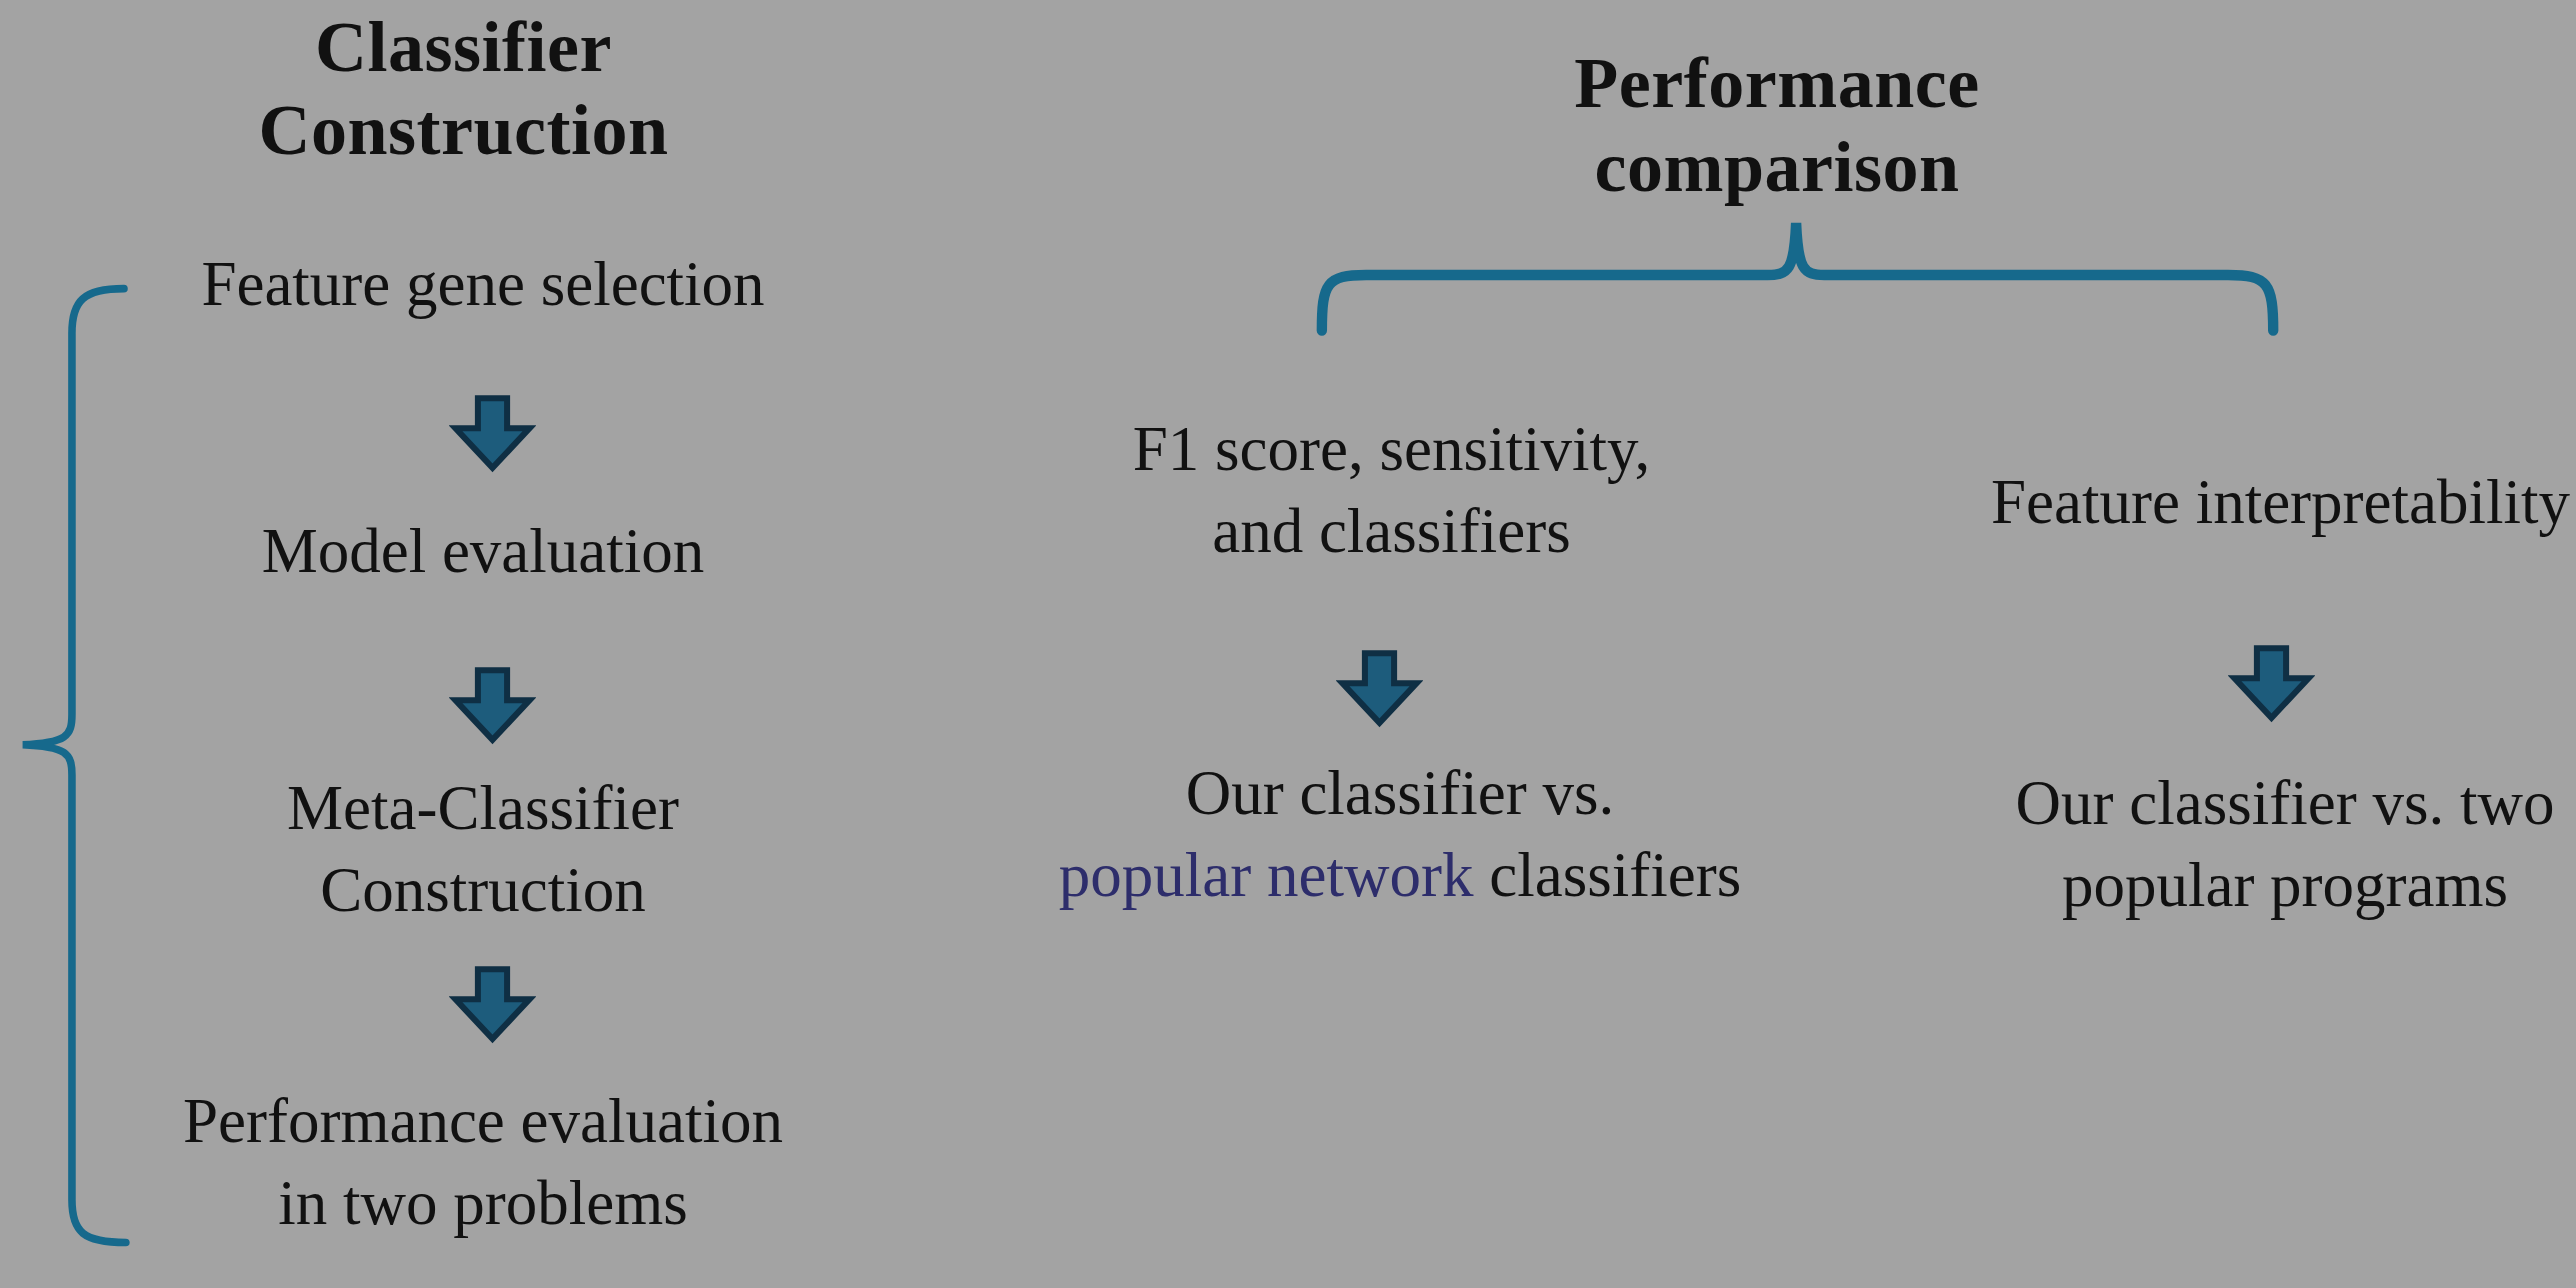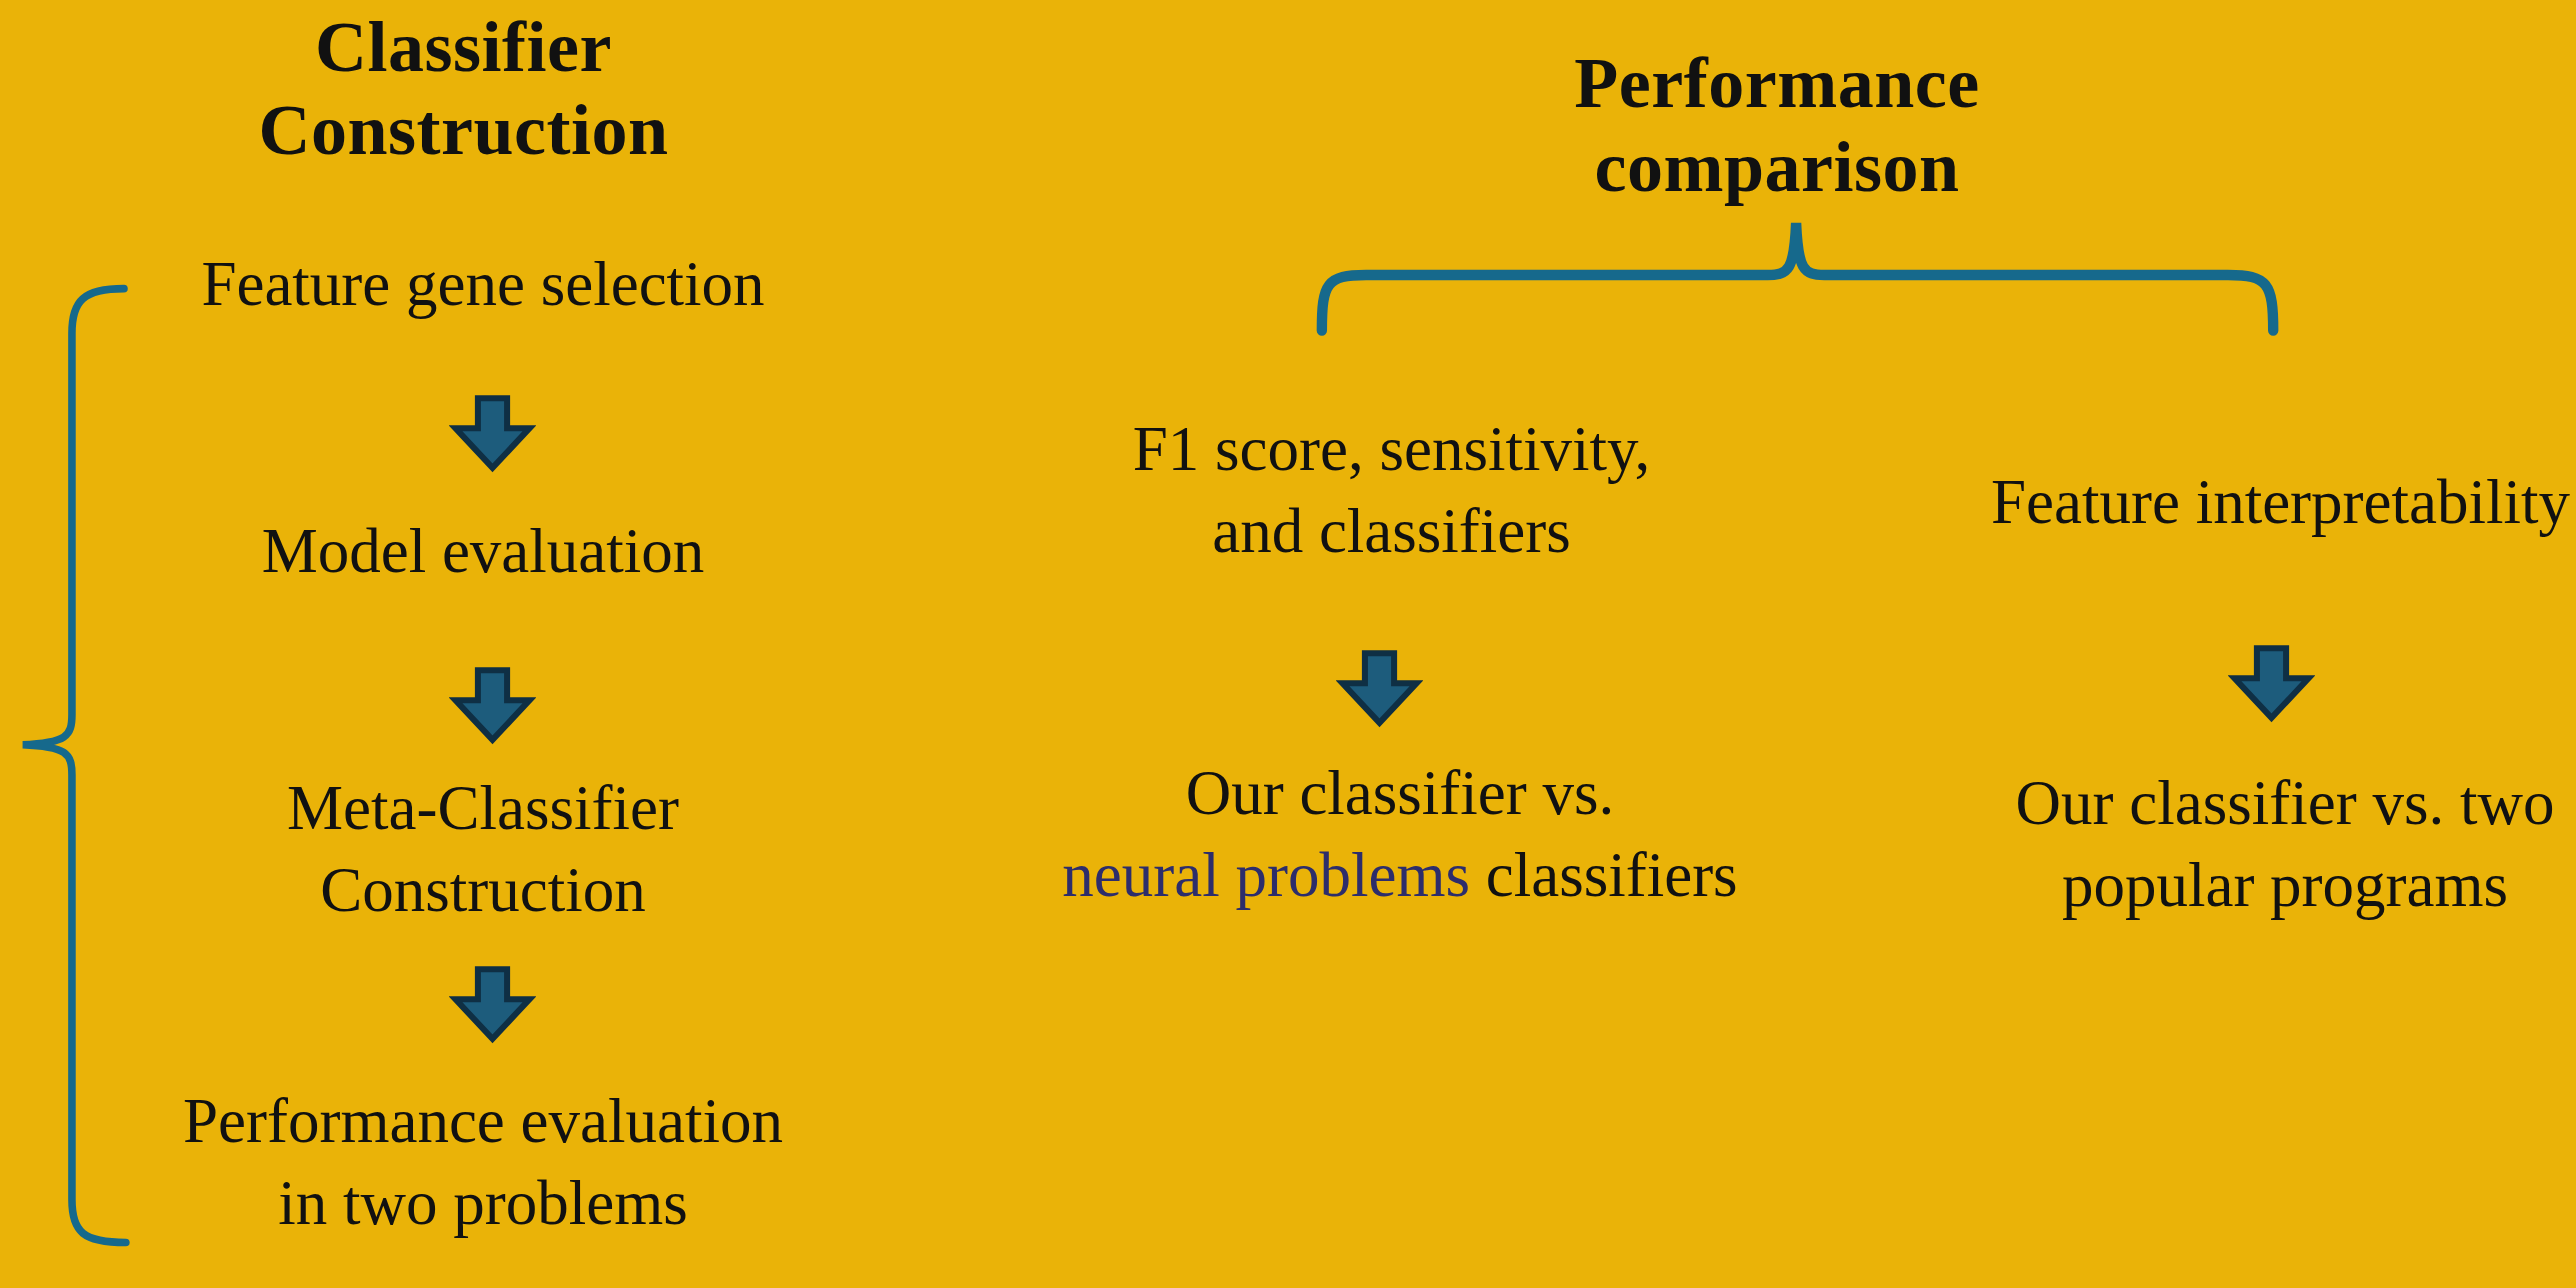--- a/index.html
+++ b/index.html
@@ -1,20 +1,20 @@
 <!DOCTYPE html>
 <html style="font-size:15px"><head>
 <meta charset="utf-8">
 <style>
   html,body{margin:0;padding:0;background:#ffffff;}
   .stage{
     position:relative;
     width:2576px;
     height:1288px;
-    background:#eab308;
+    background:#a3a3a3;
     overflow:hidden;
     font-family:"Liberation Serif","DejaVu Serif",serif;
     color:#111111;
   }
   .abs{position:absolute;}
   .t{
     position:absolute;
     text-align:center;
     color:#111111;
   }
@@ -90,21 +90,21 @@
   <svg class="abs" style="left:1336px;top:649px;" width="87" height="79" viewBox="0 0 100 92">
     <path d="M33 5 H67 V40 H93 L50 86 L7 40 H33 Z" fill="#1d5c7c" stroke="#0f2f44" stroke-width="7"></path>
   </svg>
 
   <svg class="abs" style="left:2228px;top:644px;" width="87" height="79" viewBox="0 0 100 92">
     <path d="M33 5 H67 V40 H93 L50 86 L7 40 H33 Z" fill="#1d5c7c" stroke="#0f2f44" stroke-width="7"></path>
   </svg>
 
   <div class="t body" style="left:1050px;top:753px;width:700px;">
     <div>Our classifier vs.</div>
-    <div><span class="hl">neural problems</span> <span>classifiers</span></div>
+    <div><span class="hl">popular network</span> <span>classifiers</span></div>
   </div>
 
   <div class="t body" style="left:1954px;top:763px;width:662px;">
     <div>Our classifier vs. two</div>
     <div>popular programs</div>
   </div>
 
 </div>
 
 

